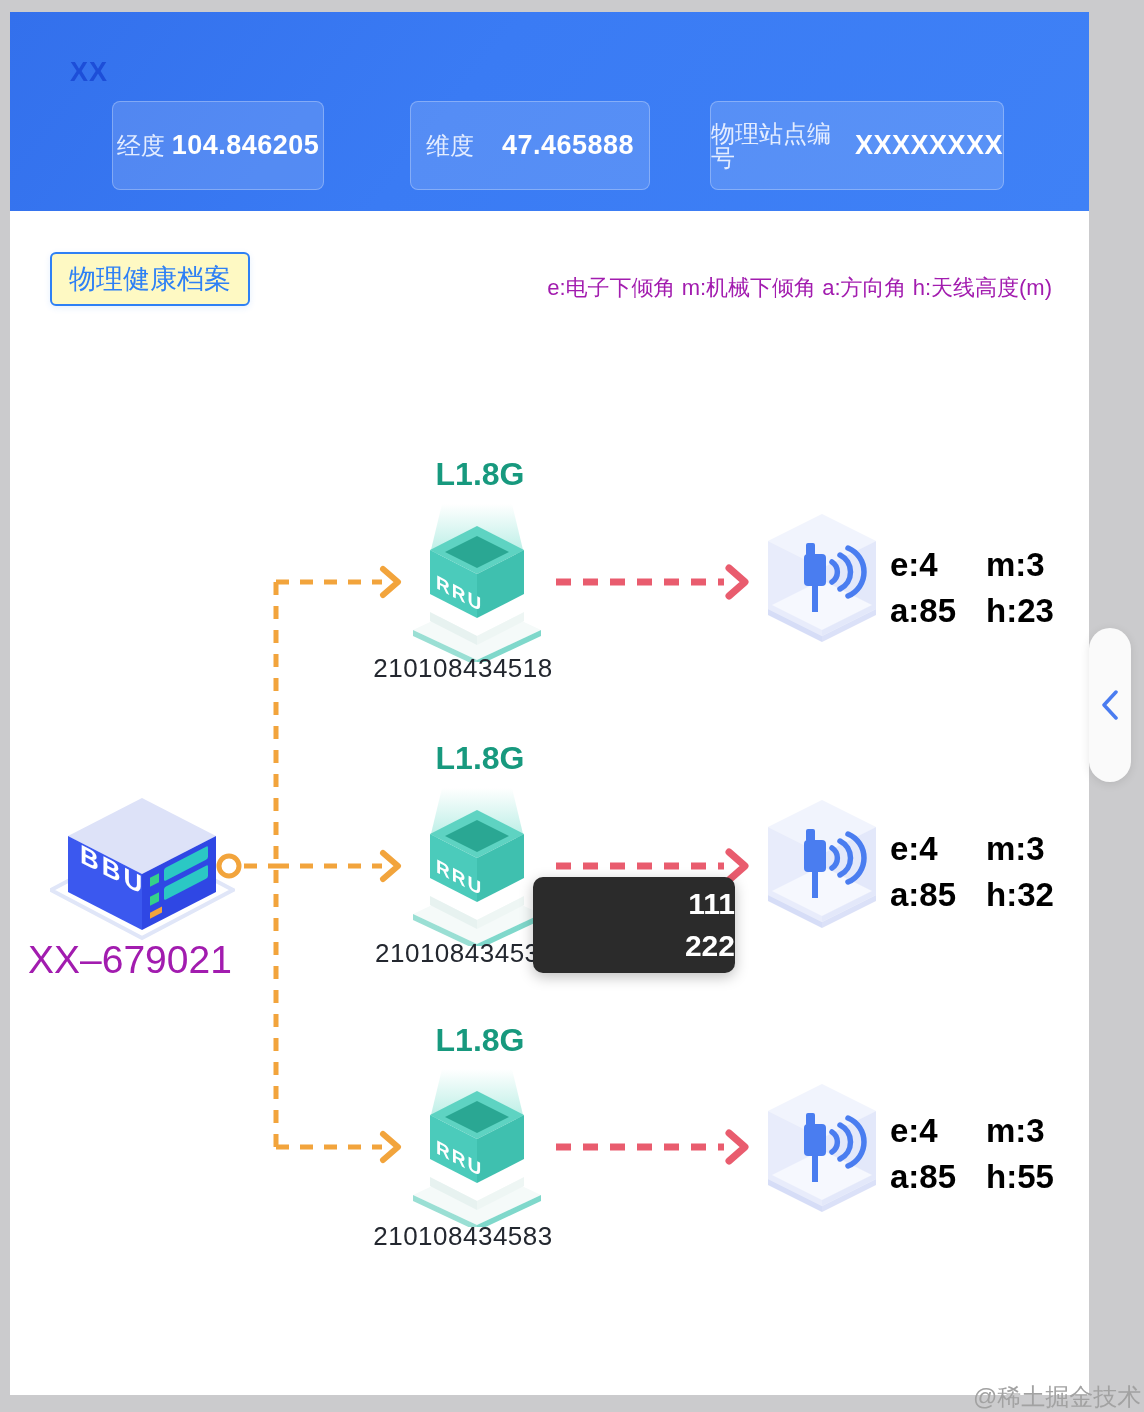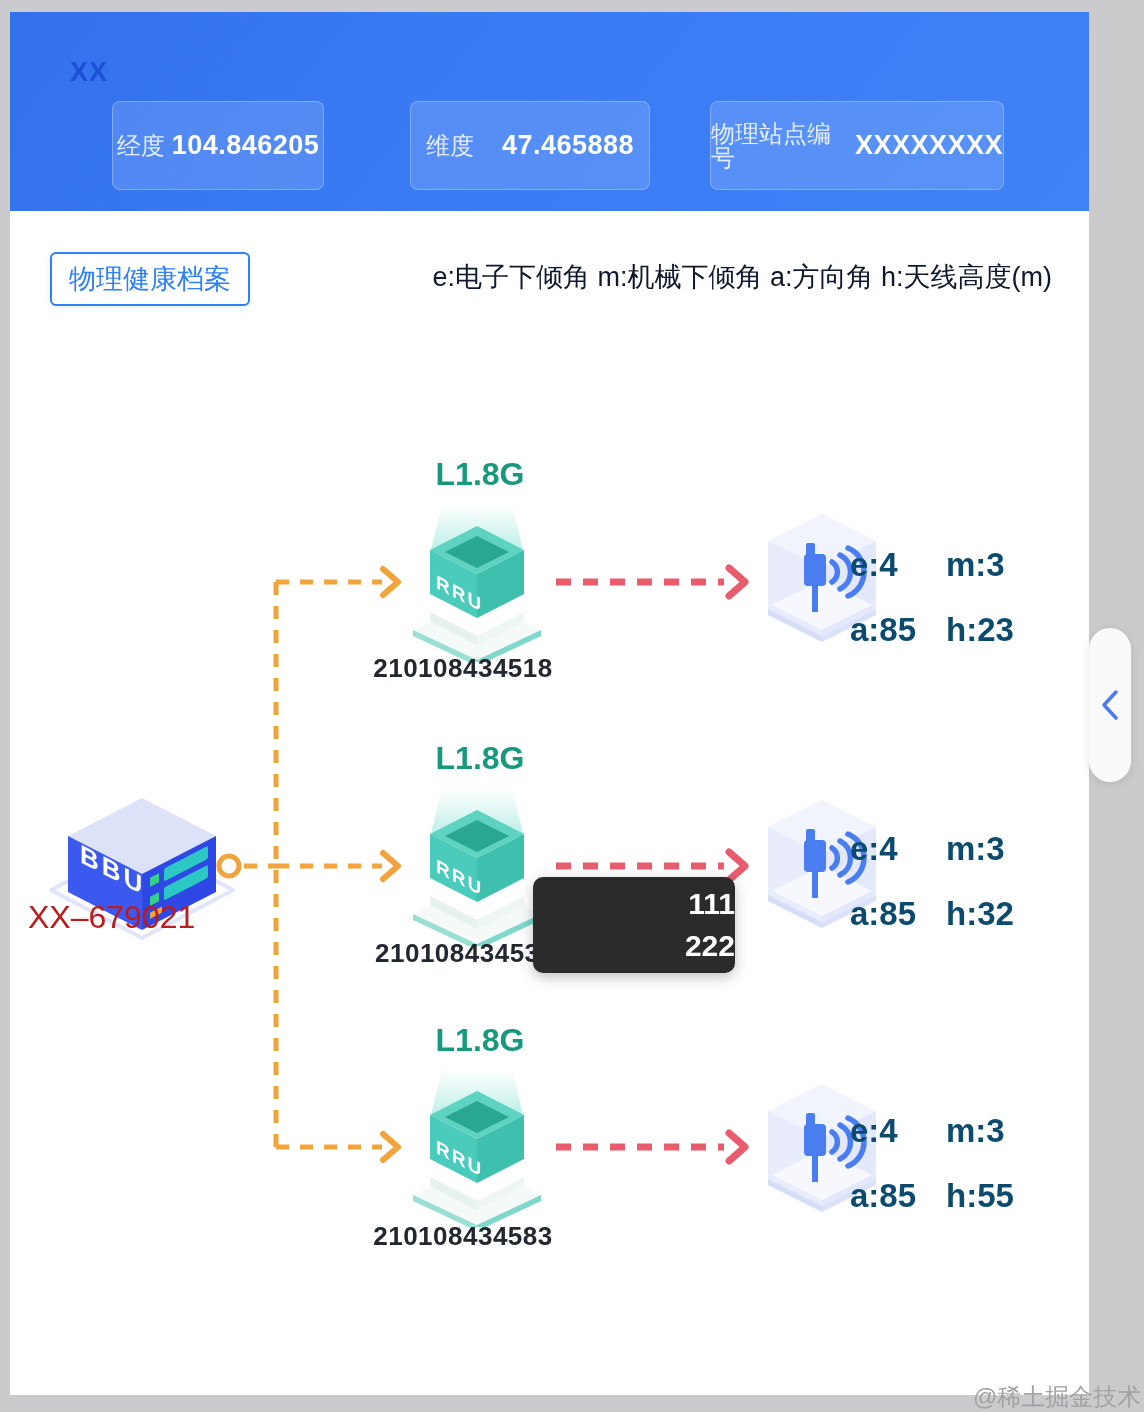--- a/index.html
+++ b/index.html
@@ -19,32 +19,32 @@
   .hcard{top:101px;height:87px;border-radius:8px;
          background:rgba(255,255,255,0.14);
          border:1px solid rgba(255,255,255,0.28);
          display:flex;flex-direction:row;align-items:center;justify-content:center;gap:7px;}
   .hcard .lbl{font-size:24px;color:#e4edff;line-height:1;}
   .hcard .val{font-size:27px;font-weight:700;color:#ffffff;line-height:1;letter-spacing:0.5px;}
   .hcard1{left:112px;width:210px;}
   .hcard2{left:410px;width:238px;gap:28px;}
   .hcard3{left:710px;width:292px;}
   
-  .archive-btn{left:50px;top:252px;width:200px;height:54px;background:#ffffff;
+  .archive-btn{left:50px;top:252px;width:200px;height:54px;background:#fef9c3;
     border:2px solid #2e80f5;border-radius:6px;color:#2e80f5;font-size:27px;
     display:flex;align-items:center;justify-content:center;box-sizing:border-box;
     box-shadow:0 2px 6px rgba(46,128,245,0.12);cursor:pointer;}
-  .legend{left:380px;top:259px;width:672px;text-align:right;font-size:27px;color:#0f172a;}
+  .legend{left:380px;top:273px;width:672px;text-align:right;font-size:22px;color:#a21caf;}
   
   .band{width:160px;text-align:center;font-size:32px;font-weight:700;color:#17997e;left:400px;}
-  .serial{font-size:26px;font-weight:700;color:#23272f;letter-spacing:0.5px;}
+  .serial{font-size:26px;font-weight:400;color:#23272f;letter-spacing:0.5px;}
   .serial.centered{left:358px;width:210px;text-align:center;}
-  .bbu-label{left:28px;top:899px;font-size:32px;font-weight:500;color:#b91c1c;}
-  .stats{left:850px;display:grid;grid-template-columns:96px auto;row-gap:26px;
-         font-size:33px;font-weight:700;color:#0c4a6e;line-height:39px;}
+  .bbu-label{left:28px;top:938px;font-size:39px;font-weight:500;color:#a21caf;}
+  .stats{left:890px;display:grid;grid-template-columns:96px auto;row-gap:7px;
+         font-size:33px;font-weight:700;color:#000000;line-height:39px;}
   
   .tooltip{left:533px;top:877px;width:202px;height:96px;background:#2b2b2b;border-radius:10px;
     display:flex;flex-direction:column;align-items:flex-end;justify-content:center;gap:8px;
     color:#ffffff;font-size:30px;font-weight:700;box-shadow:0 4px 14px rgba(0,0,0,0.25);z-index:5;}
   
   .collapse-tab{left:1089px;top:628px;width:42px;height:154px;background:#fafafa;
     border-radius:22px;box-shadow:0 2px 10px rgba(0,0,0,0.10);
     display:flex;align-items:center;justify-content:center;cursor:pointer;z-index:6;}
   .watermark{left:973px;top:1381px;font-size:24px;color:#a2a2a2;z-index:7;}
   svg{display:block;}

